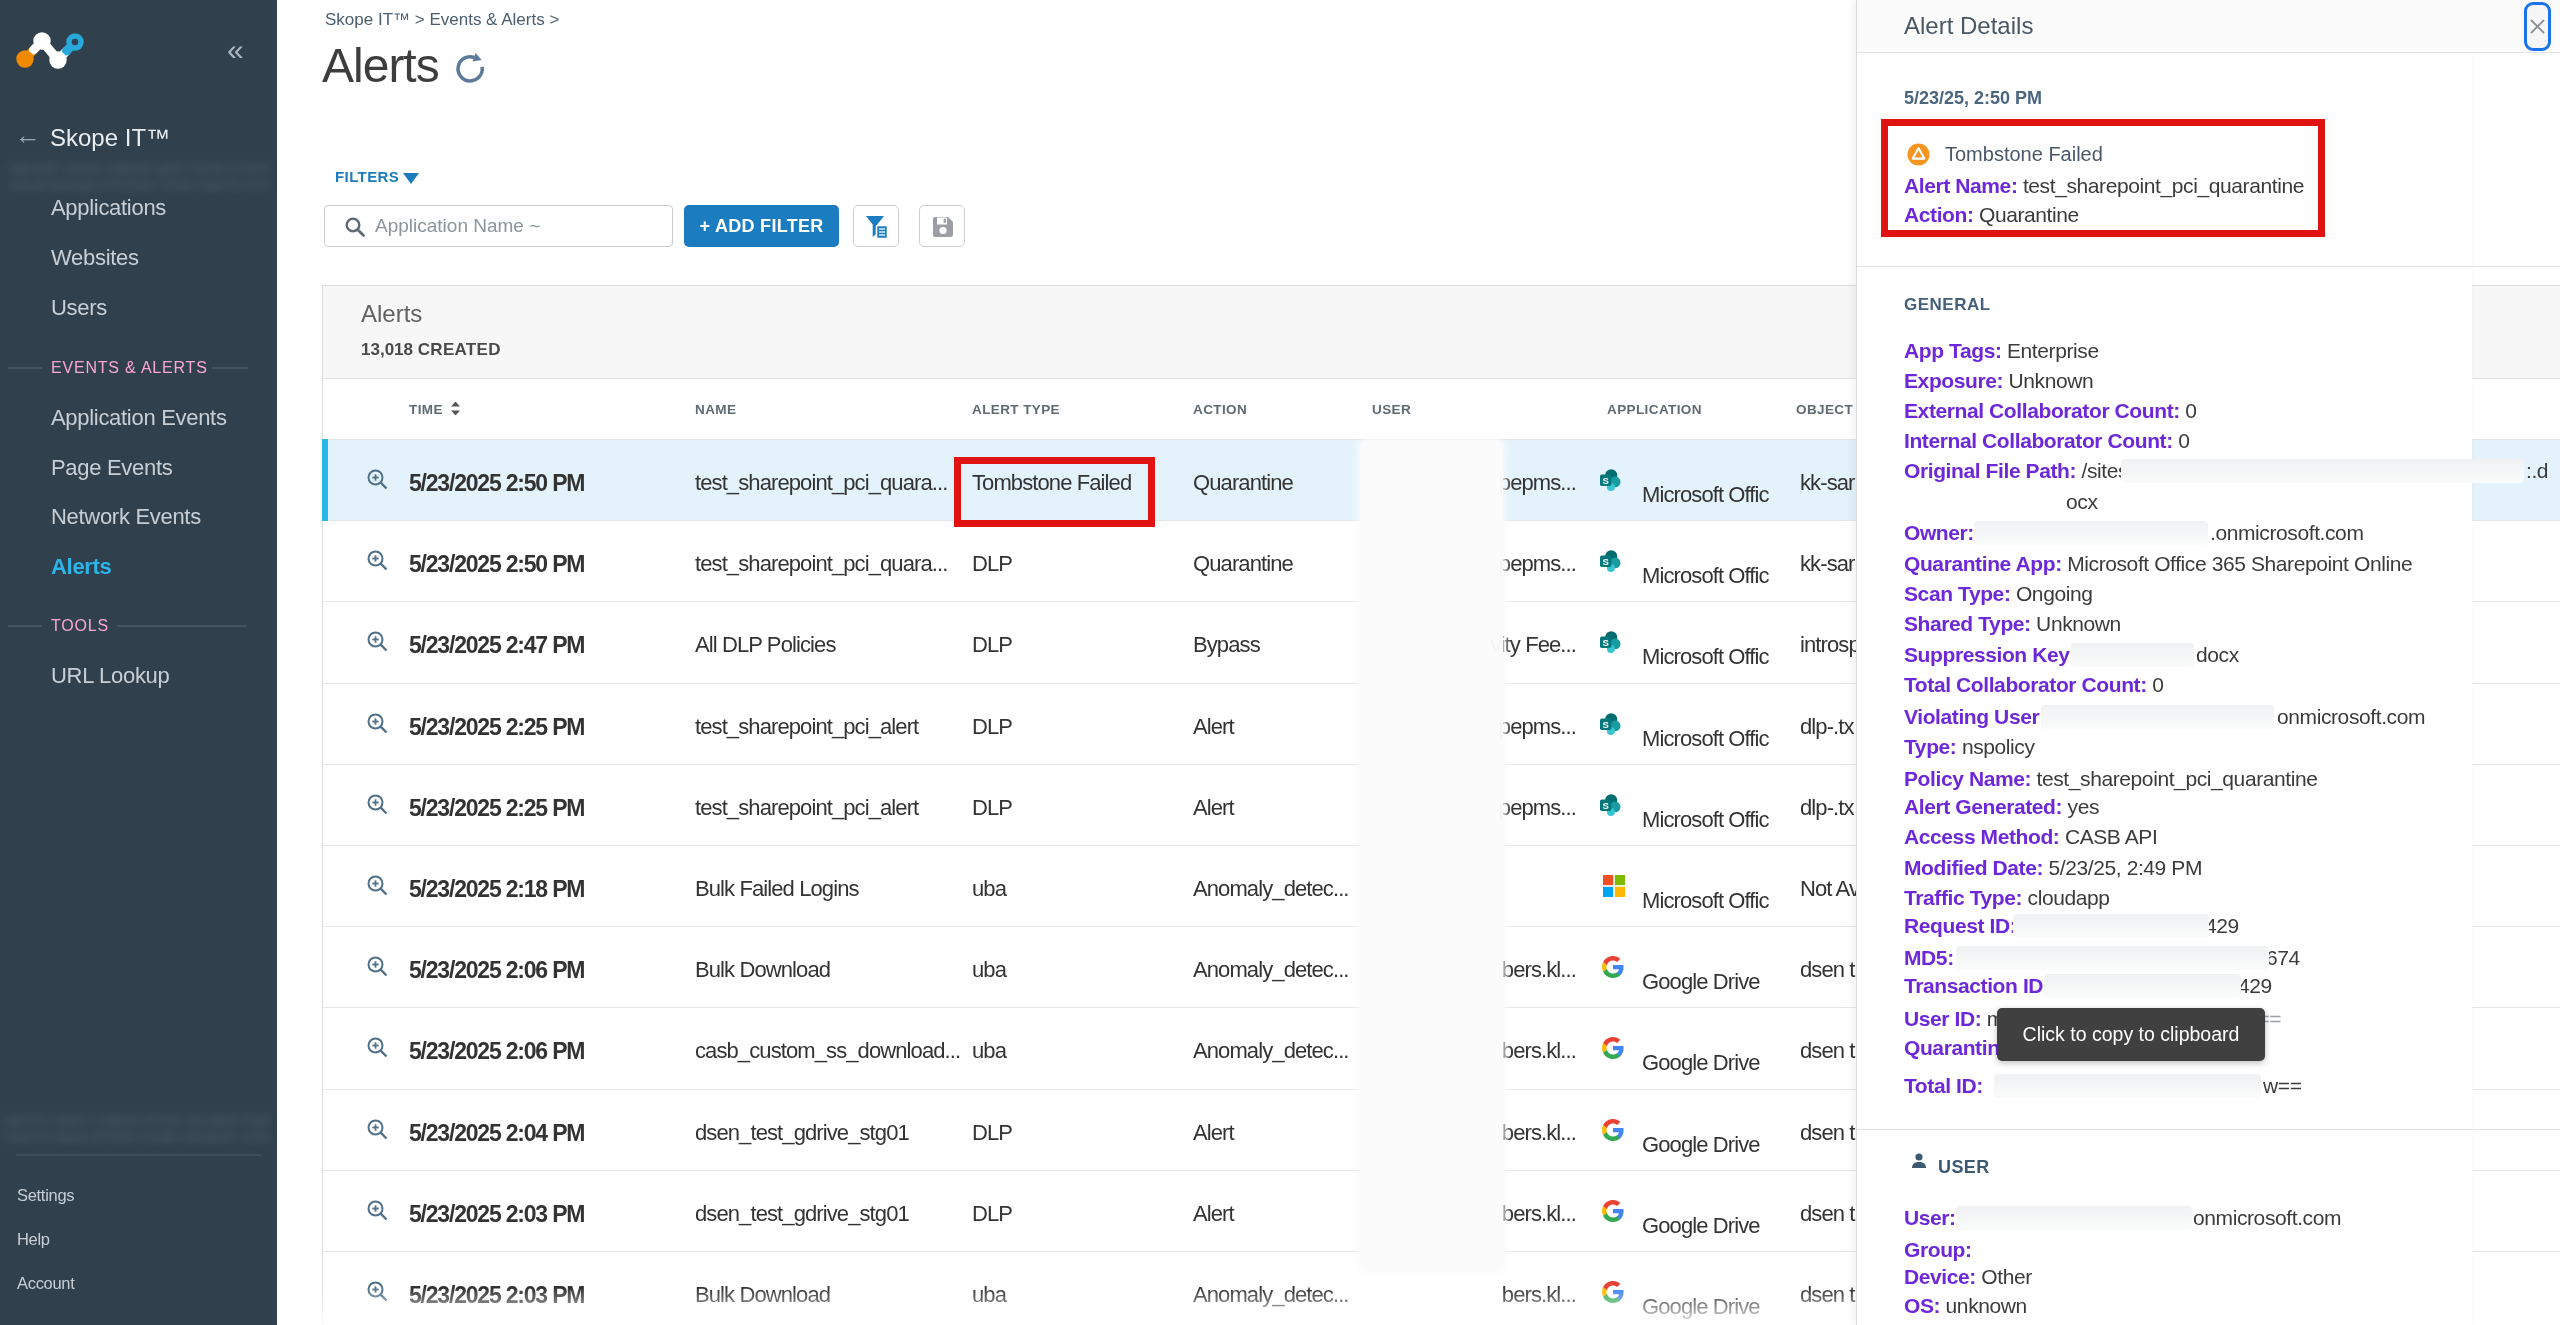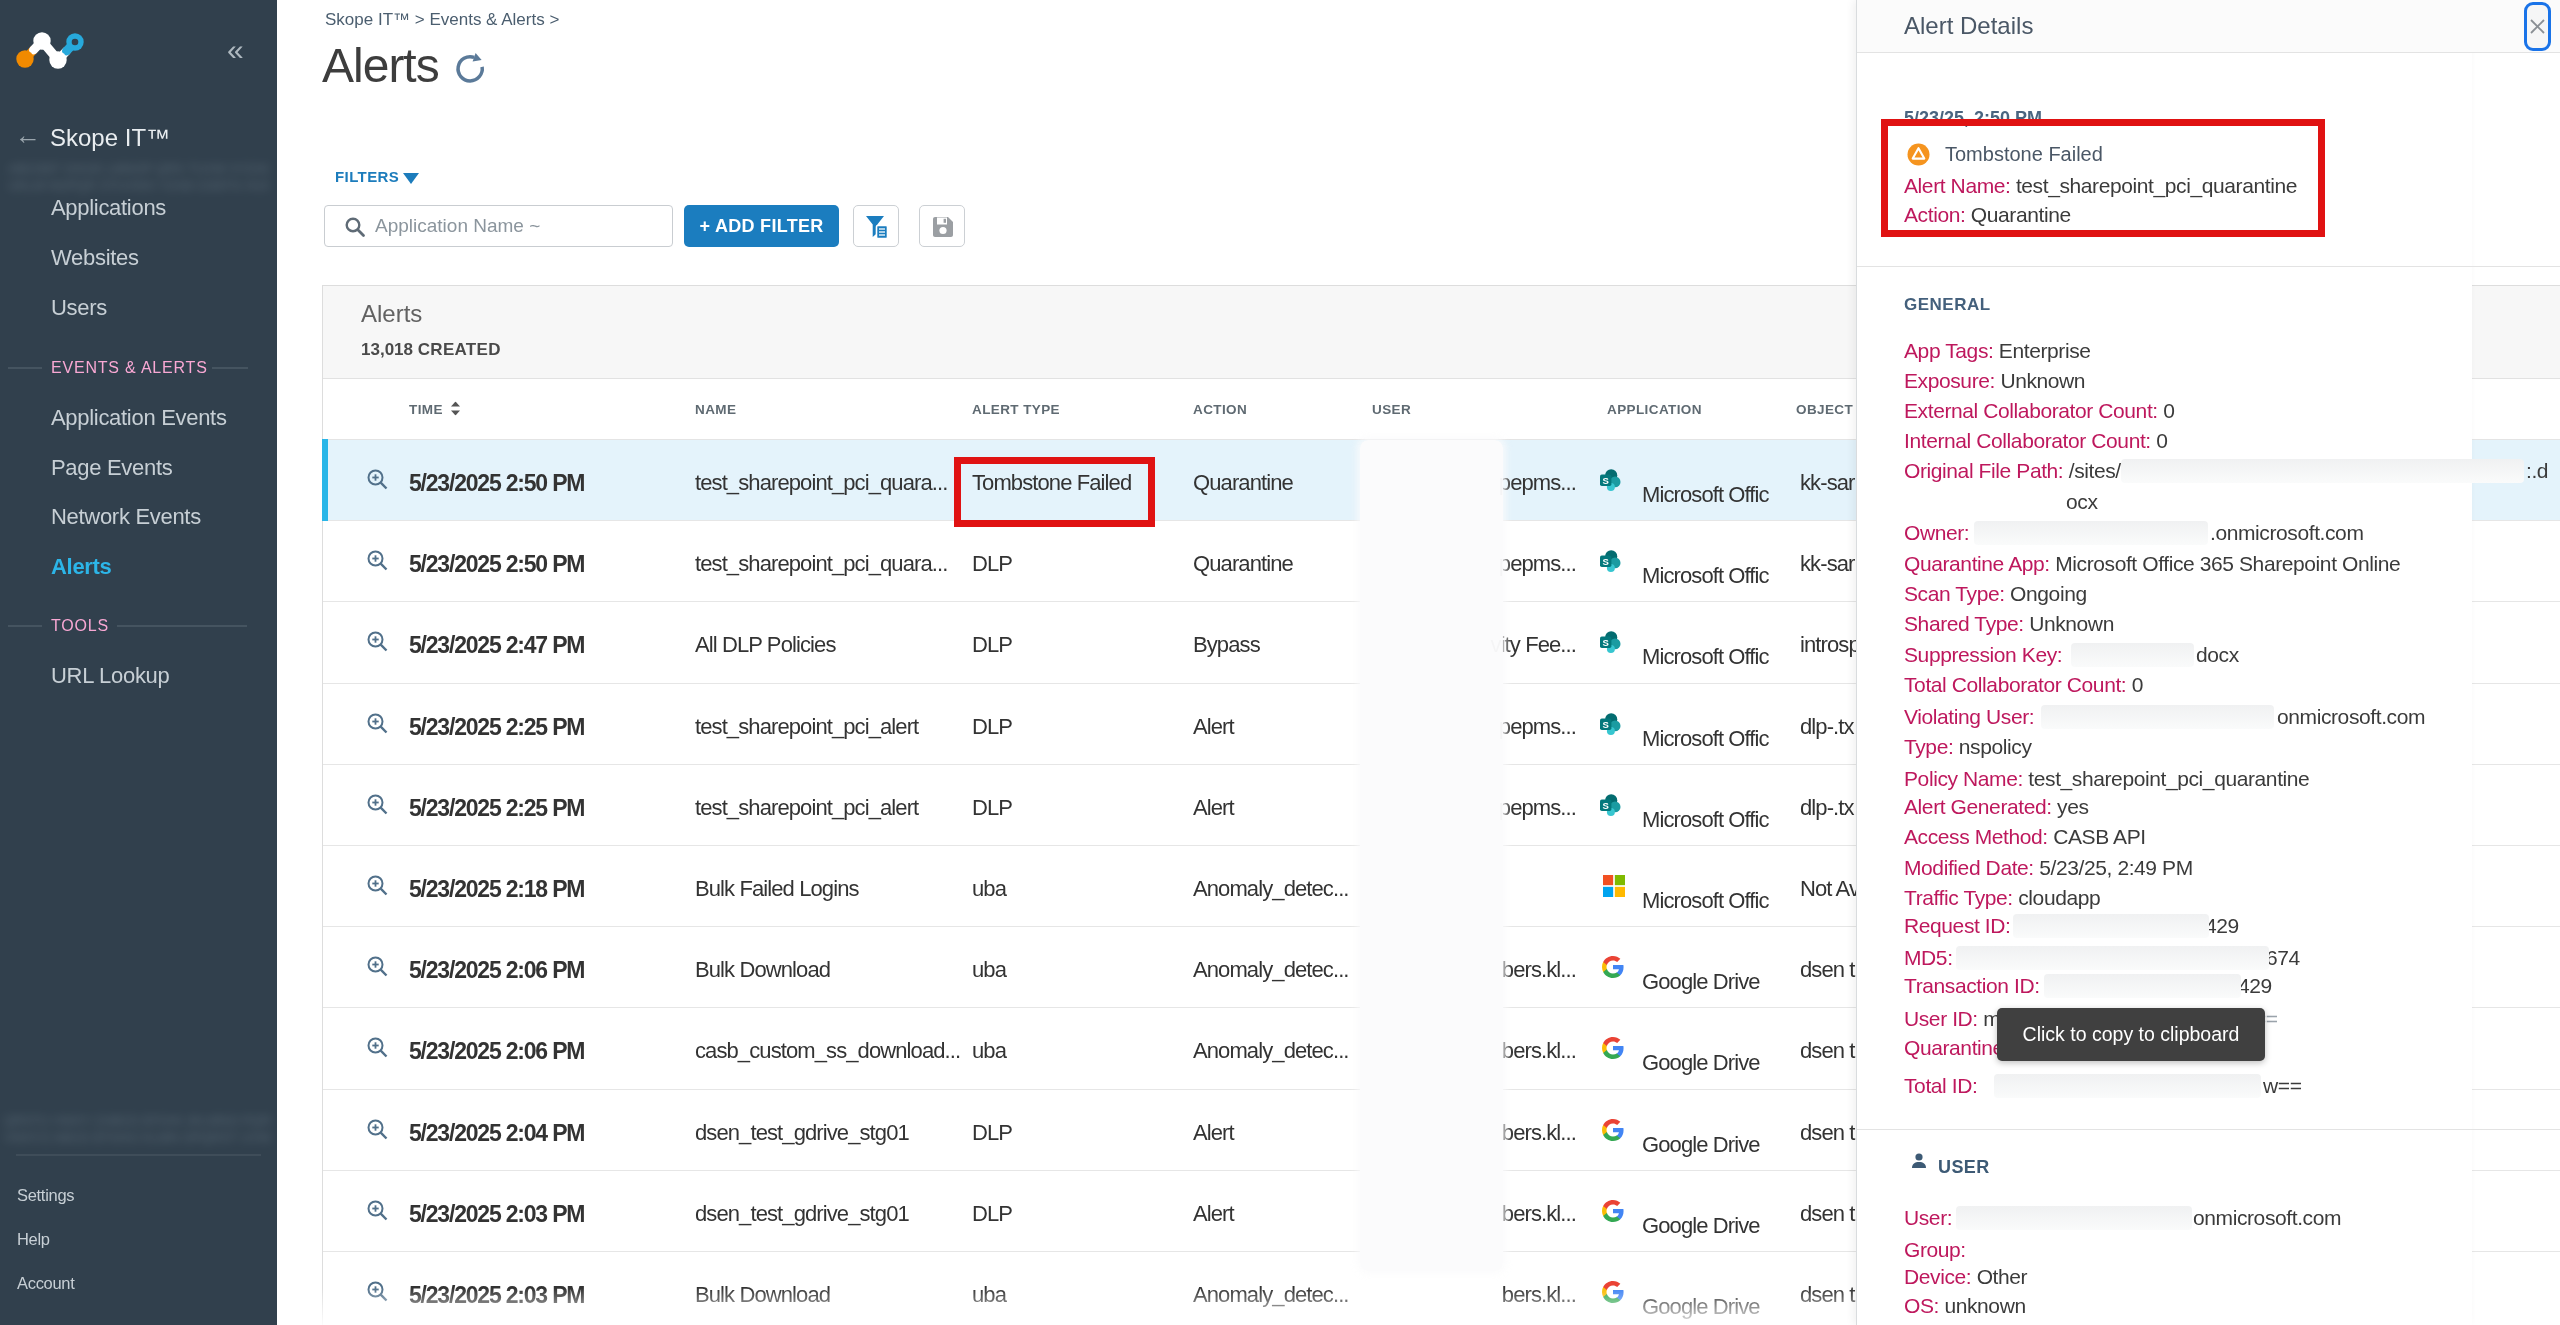--- a/index.html
+++ b/index.html
@@ -23,21 +23,21 @@
   .row.sel { background:#e4f3fb; }
   .cell { position:absolute; top:calc(50% + 3px); transform:translateY(-50%); font-size:22px; letter-spacing:-.9px; color:#333; white-space:nowrap; }
   .time { font-weight:bold; left:86px; font-size:23px; letter-spacing:-1.2px; }
   .name { left:372px; } .atype { left:649px; } .action { left:870px; }
   .user { right:985px; } .apptext { left:1319px;margin-top:12px; } .obj { left:1477px; }
   .mag { position:absolute; left:42px; top:50%; transform:translateY(-50%); }
   .appicon { position:absolute; left:1278px; top:50%; transform:translateY(-50%); width:22px; height:22px; }
   
   #panel { position:absolute; left:1856px; top:0; width:616px; height:1325px; background:#fff; border-left:1px solid #d9dcde; box-shadow:-3px 0 8px rgba(0,0,0,.06); }
   .pl { position:absolute; left:47px; font-size:21px; letter-spacing:-.4px; color:#3b3b3b; white-space:nowrap; transform:translateY(-50%); }
-  .pl b { font-weight:normal; color:#be185d; }
+  .pl b { font-weight:bold; color:#6d28d9; }
   .blurbox { position:absolute; height:24px; transform:translateY(-50%); background:linear-gradient(180deg,#f0f1f2,#fafbfb); border-radius:4px; }
 </style>
 </head>
 <body>
 <div id="main">
 
   <div class="abs" style="left:48px; top:10px; font-size:17px; color:#4b5e6f;">Skope IT™ &gt; Events &amp; Alerts &gt;</div>
   <div class="abs" style="left:45px; top:38px; font-size:48px; font-weight:300; color:#3d3d3d; letter-spacing:-1px;">Alerts</div>
   <svg class="abs" style="left:176px; top:51px;" width="34" height="34" viewBox="0 0 34 34">
     <path d="M21.2 6.4 A 12.1 12.1 0 1 0 29.1 15.9" fill="none" stroke="#5b7a99" stroke-width="3.5"></path>
@@ -379,21 +379,21 @@
 
 <div id="panel">
   <div style="position:absolute; left:0; top:0; width:704px; height:53px; background:#fbfbfb; border-bottom:1px solid #e3e3e3;"></div>
   <div class="abs" style="left:47px; top:12px; font-size:24px; color:#4a5766;">Alert Details</div>
   <div class="abs" style="left:667px; top:2px; width:27px; height:49px; border:3.5px solid #1a73e8; border-radius:9px; background:#f6f6f6;">
     <svg style="position:absolute; left:2.5px; top:13.5px;" width="15" height="15" viewBox="0 0 15 15">
         <line x1="1" y1="1" x2="14" y2="14" stroke="#8a8f94" stroke-width="1.8"></line>
         <line x1="14" y1="1" x2="1" y2="14" stroke="#8a8f94" stroke-width="1.8"></line>
       </svg>
   </div>
-  <div class="abs" style="left:47px; top:108px; font-size:18px; font-weight:bold; color:#4a6580;">5/23/25, 2:50 PM</div>
+  <div class="abs" style="left:47px; top:88px; font-size:18px; font-weight:bold; color:#4a6580;">5/23/25, 2:50 PM</div>
 
   <div class="abs" style="left:24px; top:119px; width:444px; height:118px; border:7px solid #e01212;"></div>
   <svg class="abs" style="left:49px; top:142px;" width="25" height="25" viewBox="0 0 25 25">
     <circle cx="12.5" cy="12.5" r="11" fill="#f5941f"></circle>
     <path d="M12.5 6.2 L18.3 16.6 L6.7 16.6 Z" fill="none" stroke="#fff" stroke-width="2.1" stroke-linejoin="round"></path>
   </svg>
   <div class="abs" style="left:88px; top:143px; font-size:20px; color:#4a5766;">Tombstone Failed</div>
   <div class="pl" style="top:186px;"><b>Alert Name:</b> test_sharepoint_pci_quarantine</div>
   <div class="pl" style="top:215px;"><b>Action:</b> Quarantine</div>
   <div style="position:absolute; left:0; top:266px; width:704px; height:1px; background:#e3e3e3;"></div>

